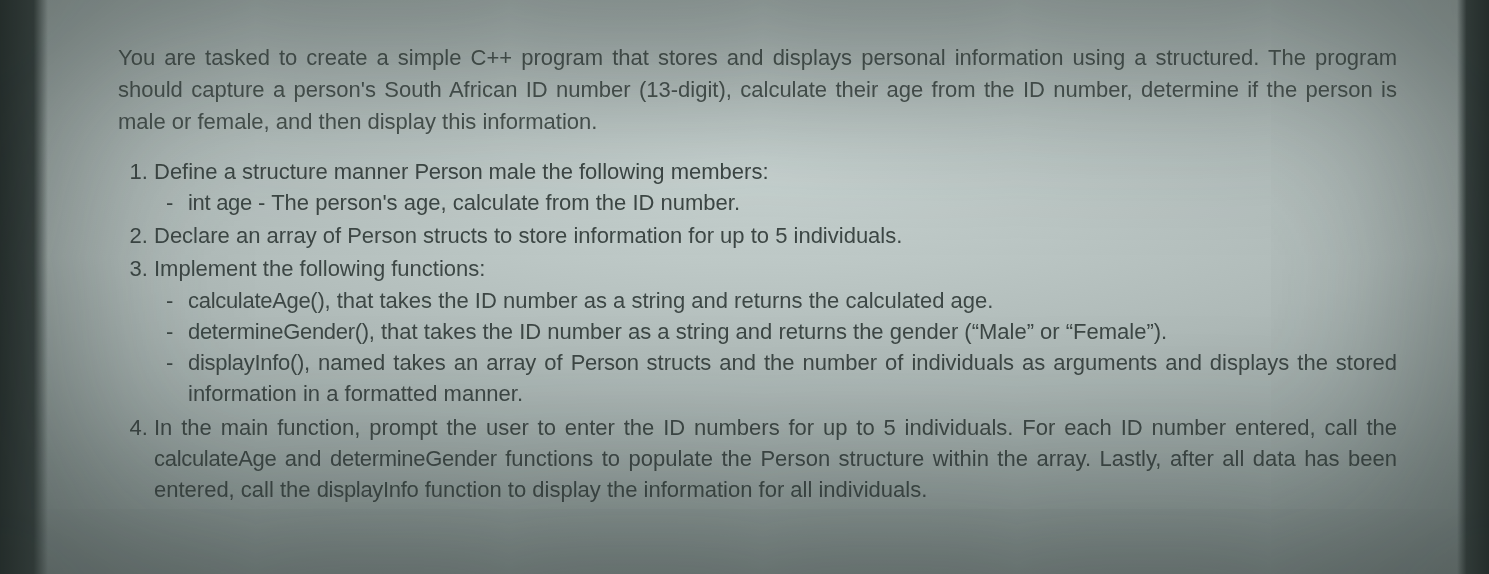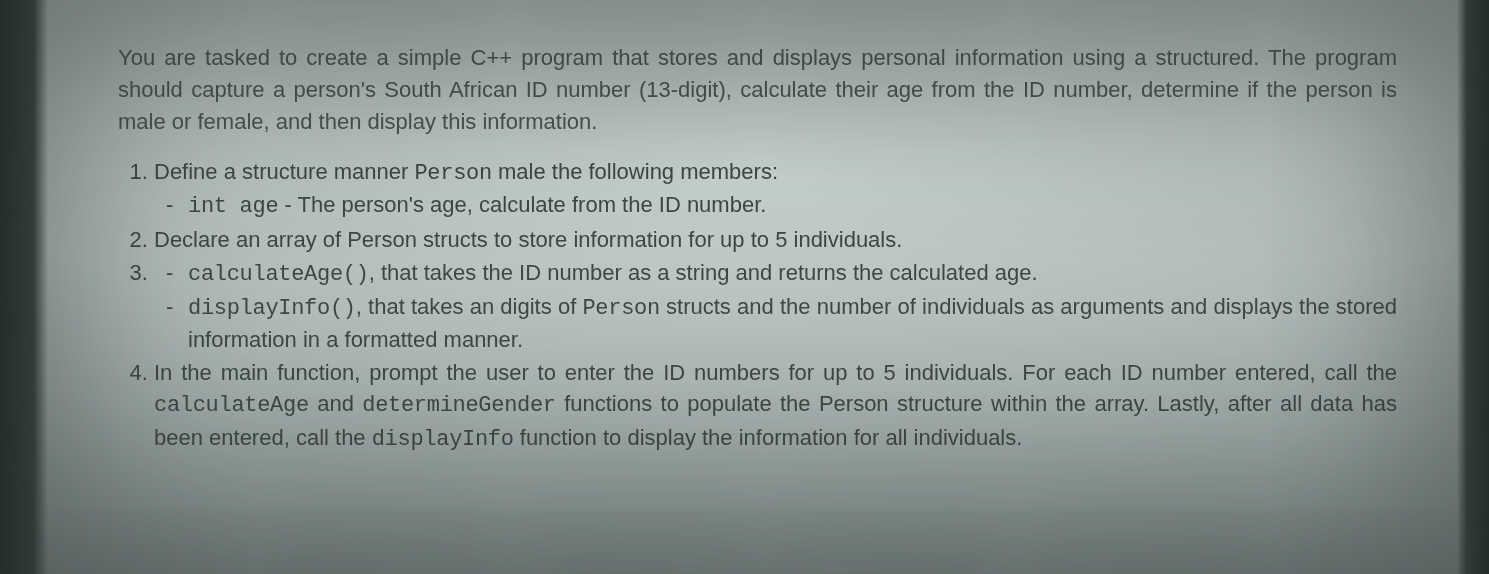--- a/index.html
+++ b/index.html
@@ -53,21 +53,21 @@
     text-align: justify;
   }
   ul.sub > li::before {
     content: "-";
     position: absolute;
     left: -22px;
     top: 0;
     color: #3d4745;
   }
   .mono {
-    font-family: Liberation Mono, monospace;
+    font-family: Liberation Sans, sans-serif;
     letter-spacing: -0.3px;
   }
   .vignette {
     pointer-events: none;
     position: absolute;
     inset: 0;
     box-shadow: inset 0 0 180px 60px rgba(30,40,38,0.45);
   }
   .edge-left, .edge-right {
     position: absolute;
@@ -95,23 +95,25 @@
       <ul class="sub">
         <li><span class="mono">int age</span><span> - </span><span>The person's age, calculate from the ID number.</span></li>
       </ul>
     </li>
 
     <li>
       <span>Declare an array of Person structs to store information for up to 5 individuals.</span>
     </li>
 
     <li>
+      <span>Implement the following functions:</span>
       <ul class="sub">
         <li><span class="mono">calculateAge()</span><span>, </span><span>that takes the ID number as a string and returns the calculated age.</span></li>
-        <li><span class="mono">displayInfo()</span><span>, </span><span>that takes an digits of </span><span class="mono">Person</span><span> structs and the number of individuals as arguments and displays the stored information in a formatted manner.</span></li>
+        <li><span class="mono">determineGender()</span><span>, </span><span>that takes the ID number as a string and returns the gender (“Male” or “Female”).</span></li>
+        <li><span class="mono">displayInfo()</span><span>, </span><span>named takes an array of </span><span class="mono">Person</span><span> structs and the number of individuals as arguments and displays the stored information in a formatted manner.</span></li>
       </ul>
     </li>
 
     <li>
       <span>In the main function, prompt the user to enter the ID numbers for up to 5 individuals. For each ID number entered, call the </span><span class="mono">calculateAge</span><span> and </span><span class="mono">determineGender</span><span> functions to populate the Person structure within the array.  Lastly, after all data has been entered, call the </span><span class="mono">displayInfo</span><span> function to display the information for all individuals.</span>
     </li>
 
   </ol>
 
 </div>

